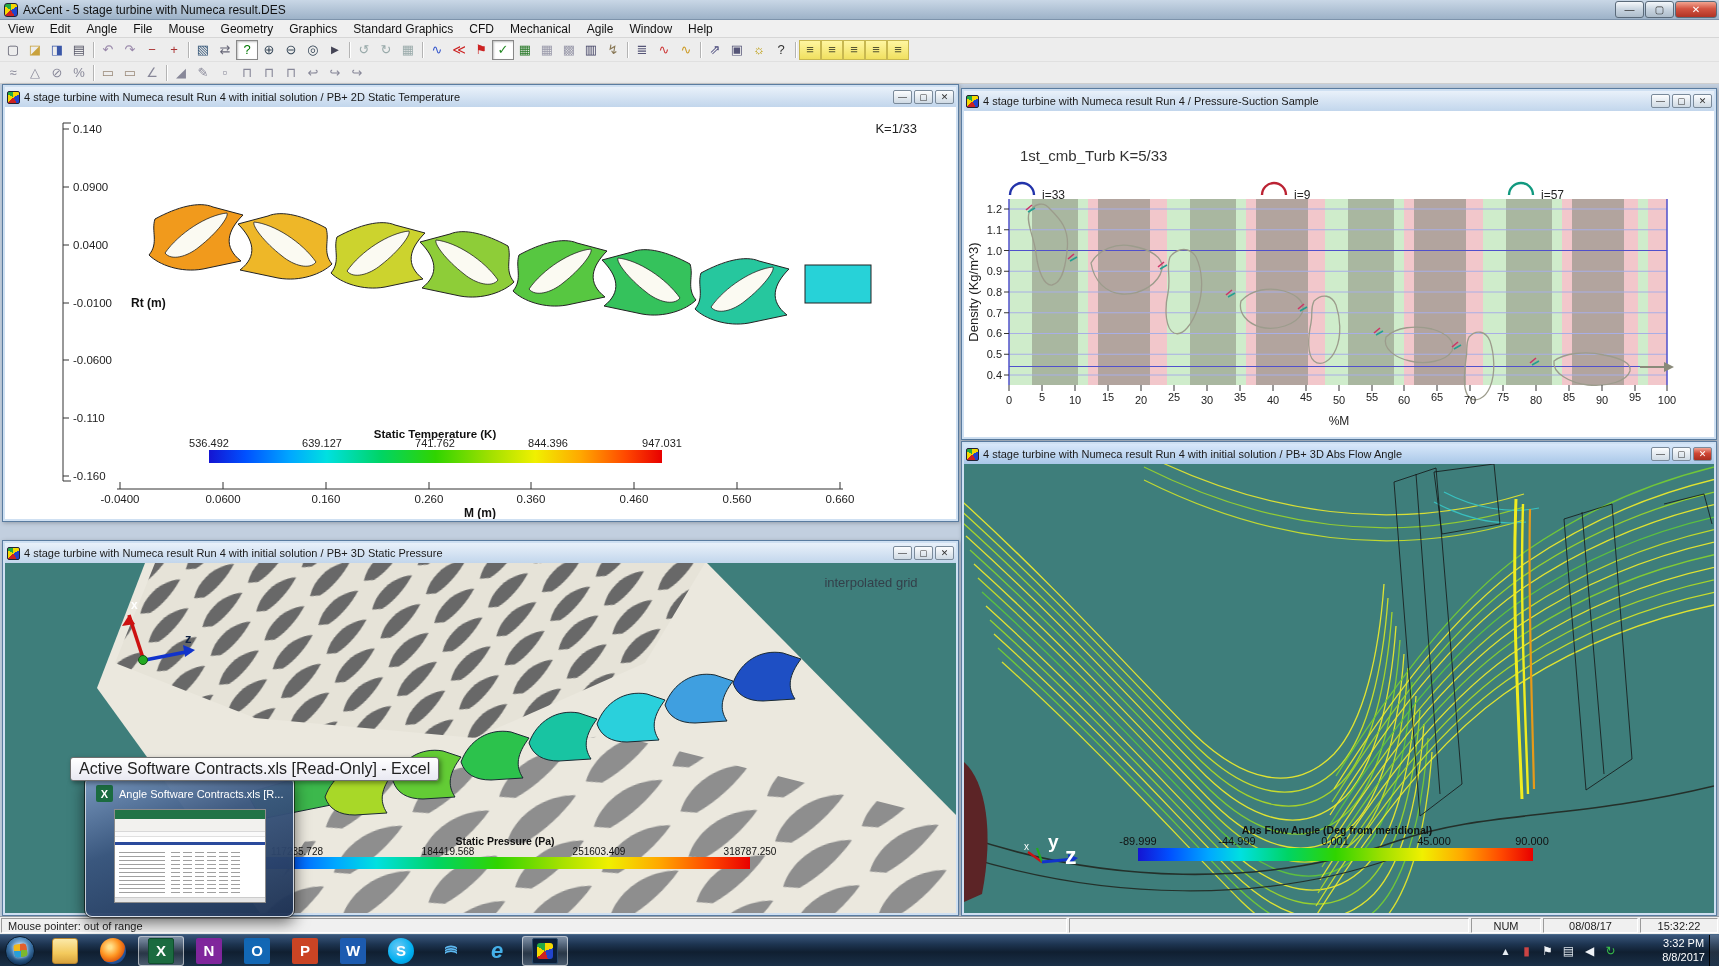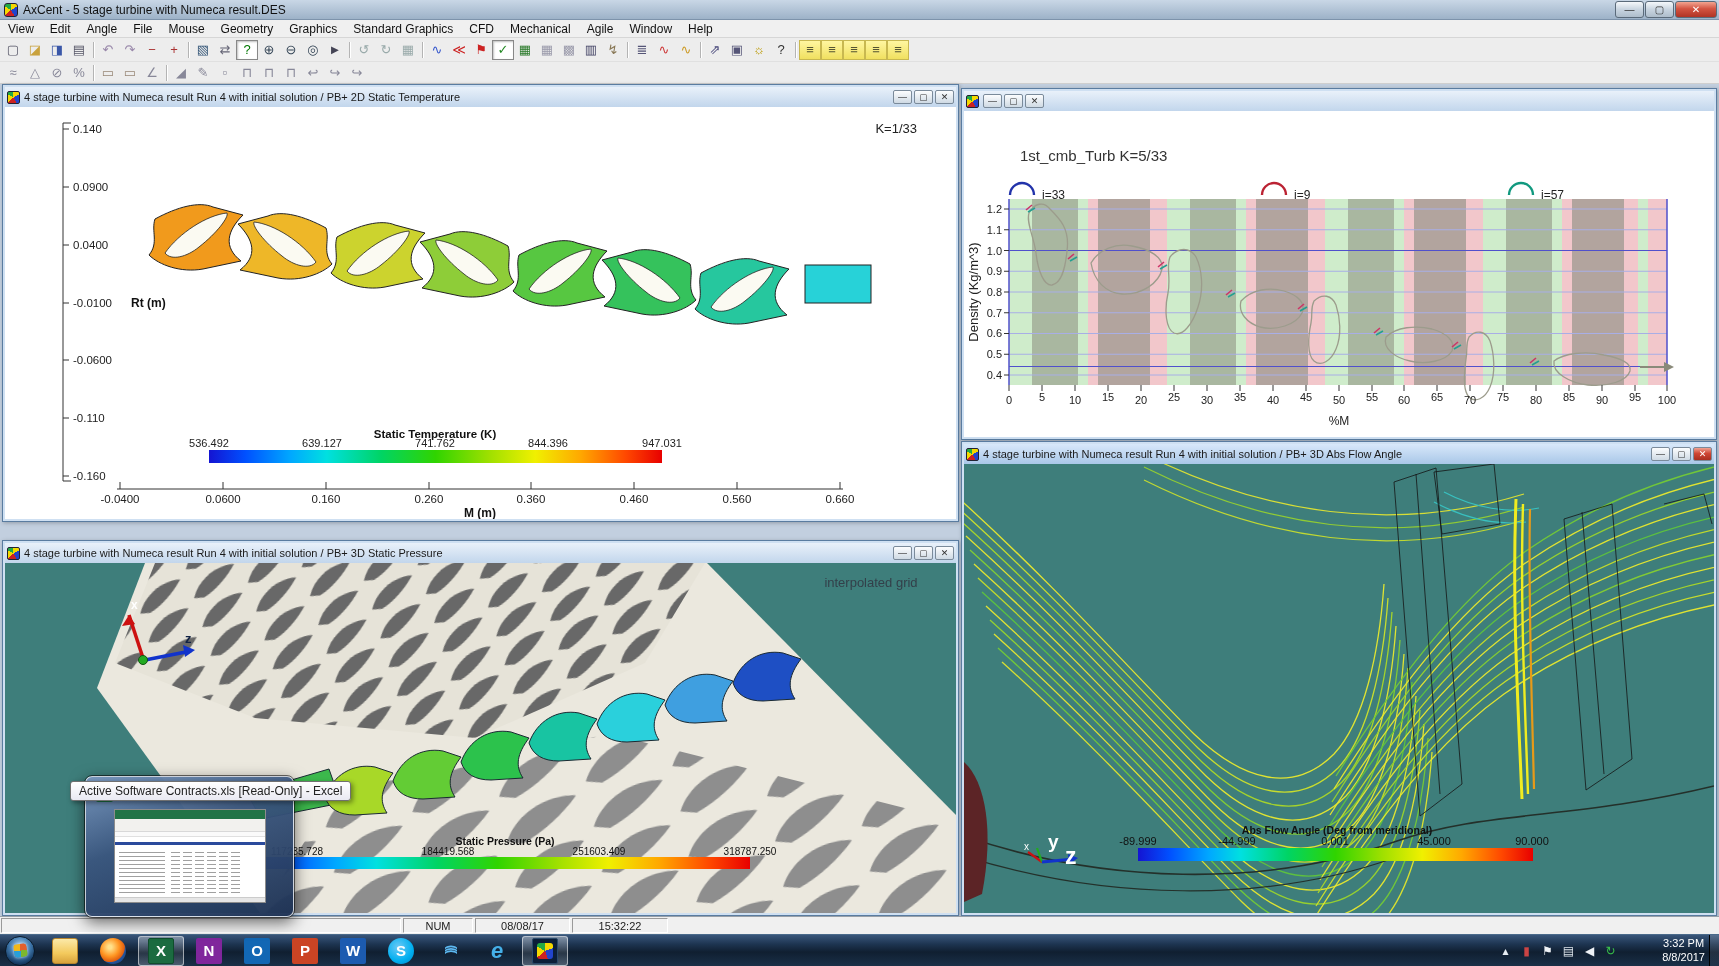--- a/index.html
+++ b/index.html
@@ -47,21 +47,21 @@
   .ccontent { background:#fff; position:relative; overflow:hidden; }
   .ccontent.teal { background:#3e7e7b; }
   svg text { font-family:"Liberation Sans",sans-serif; }
 
   
   .statusbar { position:absolute; left:0; top:916px; width:1719px; height:18px; background:#f0f0f0;
     border-top:1px solid #98a0a8; display:flex; align-items:stretch; font-size:11px; color:#222; }
   .scell { border:1px solid; border-color:#9a9a9a #ffffff #ffffff #9a9a9a; margin:1px; display:flex; align-items:center; padding:0 6px; }
   .scell.grow { flex:1 1 auto; }
   .scell.w400 { width:400px; } .scell.w70 { width:70px; justify-content:center; }
-  .scell.w95 { width:95px; justify-content:center; } .scell.w78 { width:96px; justify-content:center; }
+  .scell.w95 { width:95px; justify-content:center; } .scell.w78 { width:78px; justify-content:center; }
 
   
   .taskbar { position:absolute; left:0; top:934px; width:1719px; height:32px;
     background:linear-gradient(#39567a 0%,#1d3450 30%,#101f31 55%,#1a3048 100%);
     border-top:1px solid #4a6a8a; display:flex; align-items:center; }
   .orb { width:30px; height:30px; margin:0 6px 0 5px; border-radius:50%; border:1px solid #0a1a2a;
     background:radial-gradient(circle at 50% 32%,#9cc8ee,#3f77ab 45%,#153a62 75%,#0a2240);
     display:flex; align-items:center; justify-content:center; }
   .orbflag { width:13px; height:13px; border-radius:3px; transform:rotate(-8deg);
     background:conic-gradient(#e45f2b 0 90deg,#7db72f 90deg 180deg,#2a9fd8 180deg 270deg,#f2b718 270deg 360deg);
@@ -84,21 +84,21 @@
   .tn-axcent .ibox { background:#0b1e38; border:1px solid #2a4a6a; border-radius:2px; }
   .tn-axcent .ibox::before { content:""; width:16px; height:16px; border-radius:3px;
     background:conic-gradient(#f5d800 0 70deg,#2244cc 70deg 160deg,#cc2222 160deg 230deg,#f5d800 230deg 300deg,#22aa44 300deg 360deg); }
   .tray { position:absolute; right:100px; top:0; height:32px; display:flex; align-items:center; gap:4px; }
   .tricon { width:17px; text-align:center; font-size:12px; }
   .clock { position:absolute; right:14px; top:1px; height:30px; color:#fff; font-size:11px; line-height:14px; text-align:center; }
   .showdesk { position:absolute; right:0; top:0; width:10px; height:32px; border-left:1px solid #000;
     background:linear-gradient(rgba(255,255,255,.15),rgba(255,255,255,.02)); }
 
   
-  .xltip { position:absolute; left:70px; top:781px; z-index:60; padding:2px 8px; font-size:12px; color:#222;
+  .xltip { position:absolute; left:70px; top:757px; z-index:60; padding:2px 8px; font-size:16px; color:#222;
     background:linear-gradient(#ffffff,#e9e9f2); border:1px solid #707070; border-radius:3px;
     box-shadow:2px 2px 5px rgba(0,0,0,.4); white-space:nowrap; }
   .xlcard { position:absolute; left:85px; top:776px; width:209px; height:141px; z-index:55; border-radius:7px;
     background:linear-gradient(160deg,rgba(122,152,192,.97),rgba(58,86,126,.97) 40%,rgba(30,50,84,.97));
     border:1px solid rgba(255,255,255,.75); outline:1px solid rgba(0,0,0,.55);
     box-shadow:0 5px 16px rgba(0,0,0,.6); }
   .xlhead { display:flex; align-items:center; gap:6px; padding:8px 10px 5px 10px; color:#fff; font-size:11px; white-space:nowrap; overflow:hidden; }
   .xlicon { width:17px; height:17px; flex:0 0 17px; background:#1b6b40; border-radius:2px; color:#fff; font-size:11px; font-weight:bold;
     display:flex; align-items:center; justify-content:center; }
   .xlthumb { width:152px; height:94px; margin:2px auto 0 auto; background:#fff; border:1px solid rgba(0,0,0,.45); position:relative; overflow:hidden; }
@@ -453,20 +453,21 @@
           <text x="657" y="340" text-anchor="middle" font-size="11" fill="#222">947.031</text>
           <rect x="204" y="343" width="453" height="13" fill="url(#rainbow)"></rect>
         </g>
       </svg>
     </div>
   </div>
 
   <div class="child" style="left:961px; top:4px; width:756px; height:352px;">
     <div class="ctitle">
       <span class="cicon"></span>
+      <span class="ctext">4 stage turbine with Numeca result Run 4 / Pressure-Suction Sample</span>
       <span class="cbtns">
         <span class="cbtn">—</span>
         <span class="cbtn">▢</span>
         <span class="cbtn">✕</span>
       </span>
     </div>
     <div class="ccontent" style="width:750px; height:326px;">
       <svg width="750" height="326" viewBox="0 0 750 326">
         <text x="56" y="50" font-size="15" fill="#333">1st_cmb_Turb  K=5/33</text>
 
@@ -706,20 +707,21 @@
     <div class="t-green"></div>
     <div class="t-ribbon"></div>
     <div class="t-formula"></div>
     <div class="t-blue"></div>
     <div class="t-body"></div>
     <div class="t-status"></div>
   </div>
 </div>
 
 <div class="statusbar">
+  <div class="scell grow">Mouse pointer:  out of range</div>
   <div class="scell w400"></div>
   <div class="scell w70">NUM</div>
   <div class="scell w95">08/08/17</div>
   <div class="scell w78">15:32:22</div>
 </div>
 
 <div class="taskbar">
   <div class="orb">
       <div class="orbflag"></div>
     </div>

